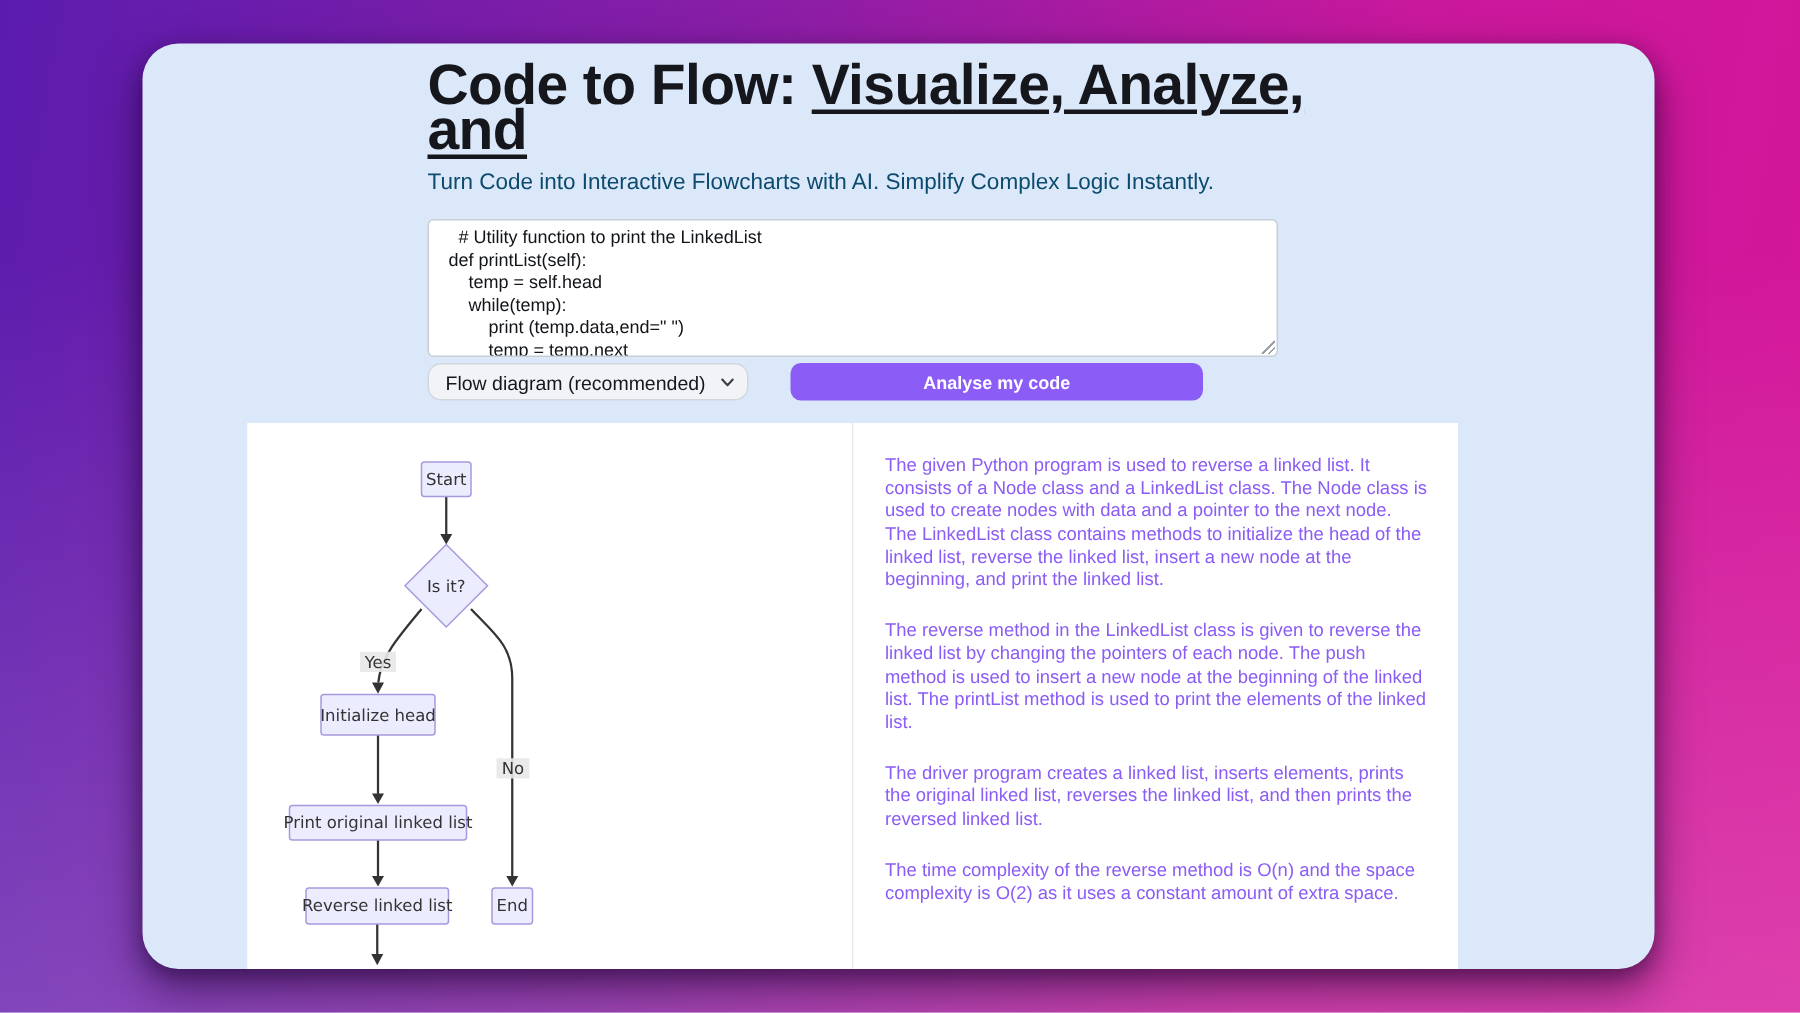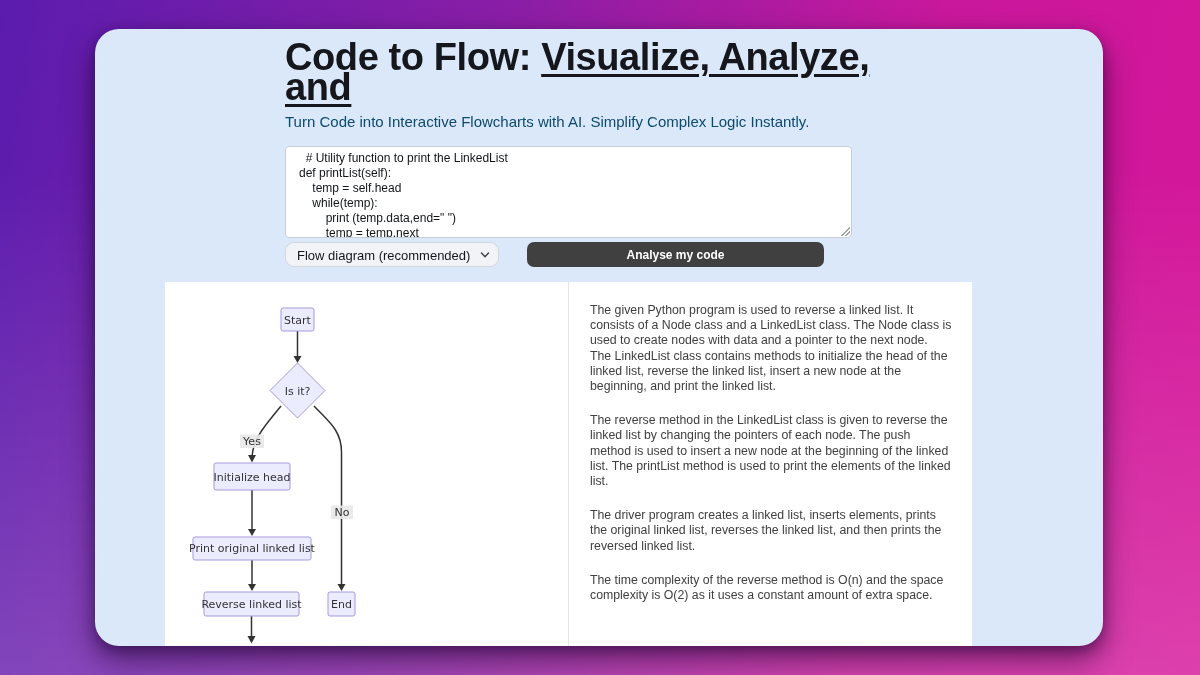--- a/index.html
+++ b/index.html
@@ -64,42 +64,42 @@
     font-family: "Liberation Sans", sans-serif;
     font-size: 13px; color: #14171c;
     padding: 2px 24px 0 11px;
     outline: none;
   }
   .select-chevron {
     position: absolute; right: 9px; top: 8px; width: 10px; height: 10px;
     pointer-events: none;
   }
   .analyse-btn {
-    position: absolute; left: 432px; top: 213px; width: 297px; height: 25px;
-    background: #404040; border: none; border-radius: 7px;
+    position: absolute; left: 432px; top: 213px; width: 275px; height: 25px;
+    background: #8b5cf6; border: none; border-radius: 7px;
     color: #ffffff; font-family: "Liberation Sans", sans-serif;
     font-size: 12px; font-weight: 700; cursor: pointer;
   }
   .panels {
     position: absolute; left: 70px; top: 253px; width: 807px; height: 448px;
     display: flex; background: #ffffff;
   }
   .panel-left {
     width: 403px; height: 100%; background: #ffffff; position: relative;
     flex: none;
   }
   .panel-divider {
     width: 1px; height: 100%; background: #e3e6eb; flex: none;
   }
   .panel-right {
     flex: 1; height: 100%; background: #ffffff;
     padding: 21px 20px 0 21px;
   }
   .panel-right p {
-    font-size: 12.3px; line-height: 15.2px; color: #404040;
+    font-size: 12.3px; line-height: 15.2px; color: #8b5cf6;
     margin-bottom: 19px;
   }
   .flow-svg { display: block; }
   .flow-node { fill: #ececff; stroke: #a799dd; stroke-width: 1; }
   .flow-edge { fill: none; stroke: #333333; stroke-width: 1.5; }
   .flow-arrow { fill: #333333; stroke: none; }
   .flow-text {
     font-family: "DejaVu Sans", sans-serif; font-size: 11px; fill: #333333;
     text-anchor: middle;
   }

